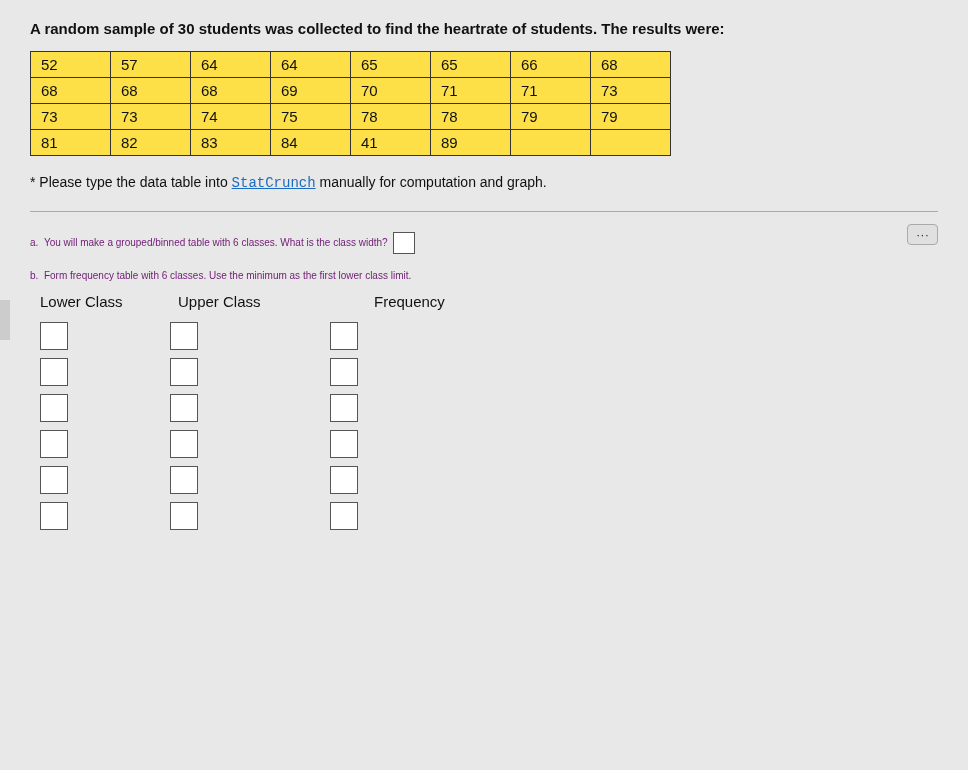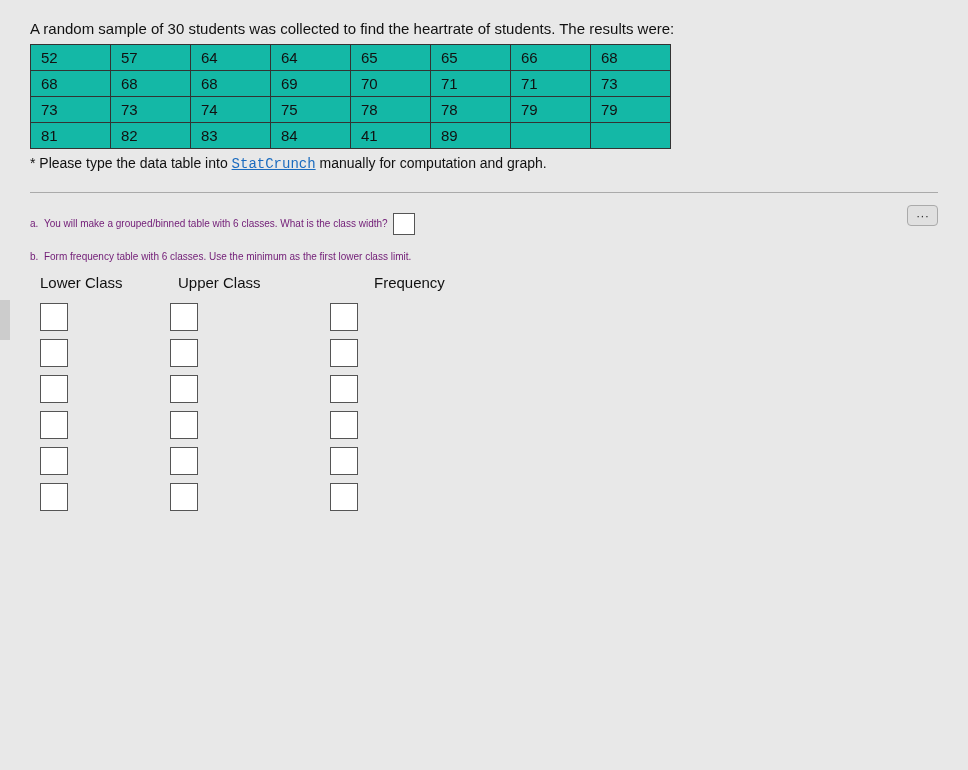--- a/index.html
+++ b/index.html
@@ -13,28 +13,29 @@
       font-family: Arial, sans-serif;
       font-size: 15px;
       color: #222;
       padding: 20px 30px;
       width: 968px;
       min-height: 770px;
     }
 
     .intro-text {
       font-size: 15px;
-      margin-bottom: 7px;
-      color: #111;
+      margin-bottom: 14px;
+      color: #111;
+      font-weight: bold;
     }
 
     .data-table {
       border-collapse: collapse;
-      margin-bottom: 6px;
-      background: #14b8a6;
+      margin-bottom: 18px;
+      background: #fde047;
     }
 
     .data-table td {
       border: 1px solid #333;
       padding: 4px 10px;
       width: 80px;
       font-size: 15px;
       color: #111;
     }
 

